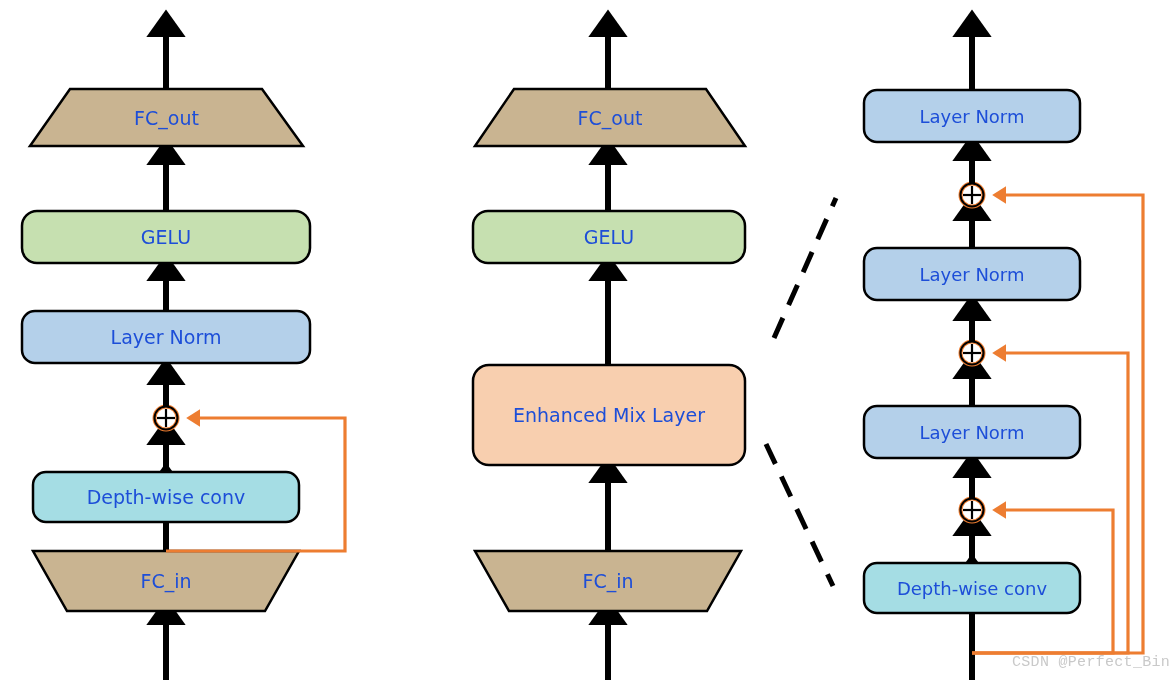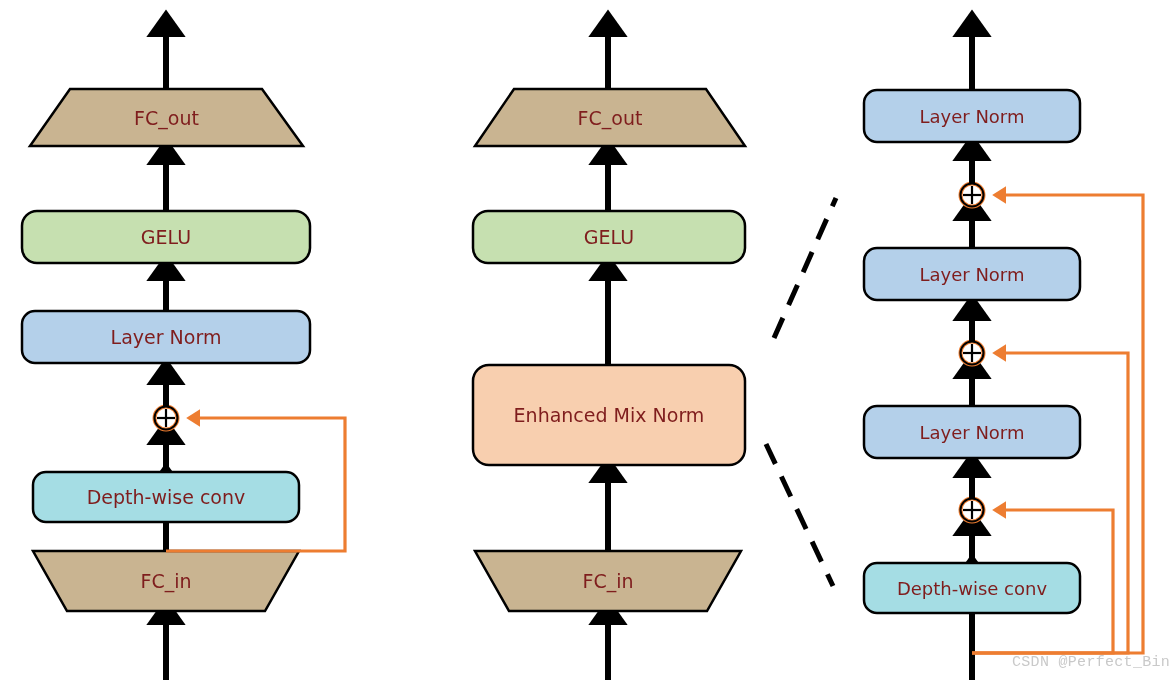--- a/index.html
+++ b/index.html
@@ -5,21 +5,21 @@
   html,body{margin:0;padding:0;background:#ffffff;}
   body{
     width:1173px;height:684px;
     font-family:"DejaVu Sans","Liberation Sans",sans-serif;
     position:relative;overflow:hidden;
   }
   #canvas{position:absolute;left:0;top:0;width:1173px;height:684px;}
   .lbl{
     position:absolute;
     display:flex;align-items:center;justify-content:center;
-    color:#7f1d1d;
+    color:#1d4ed8;
     font-size:19px;
     white-space:nowrap;
     pointer-events:none;
   }
   .lbl.small{font-size:18px;}
   .watermark{
     position:absolute;
     left:1012px;top:654px;
     font-size:15px;
     color:#c9c9c9;
@@ -139,21 +139,21 @@
 </svg>
 
 <div class="lbl" style="left:30px;top:89px;width:273px;height:57px;">FC_out</div>
 <div class="lbl" style="left:22px;top:211px;width:288px;height:52px;">GELU</div>
 <div class="lbl" style="left:22px;top:311px;width:288px;height:52px;">Layer Norm</div>
 <div class="lbl" style="left:33px;top:472px;width:266px;height:50px;">Depth-wise conv</div>
 <div class="lbl" style="left:33px;top:551px;width:266px;height:60px;">FC_in</div>
 
 <div class="lbl" style="left:475px;top:89px;width:270px;height:57px;">FC_out</div>
 <div class="lbl" style="left:473px;top:211px;width:272px;height:52px;">GELU</div>
-<div class="lbl" style="left:473px;top:365px;width:272px;height:100px;">Enhanced Mix Norm</div>
+<div class="lbl" style="left:473px;top:365px;width:272px;height:100px;">Enhanced Mix Layer</div>
 <div class="lbl" style="left:475px;top:551px;width:266px;height:60px;">FC_in</div>
 
 <div class="lbl small" style="left:864px;top:90px;width:216px;height:52px;">Layer Norm</div>
 <div class="lbl small" style="left:864px;top:248px;width:216px;height:52px;">Layer Norm</div>
 <div class="lbl small" style="left:864px;top:406px;width:216px;height:52px;">Layer Norm</div>
 <div class="lbl small" style="left:864px;top:563px;width:216px;height:50px;">Depth-wise conv</div>
 
 <div class="watermark">CSDN @Perfect_Bin</div>
 
 </body></html>

